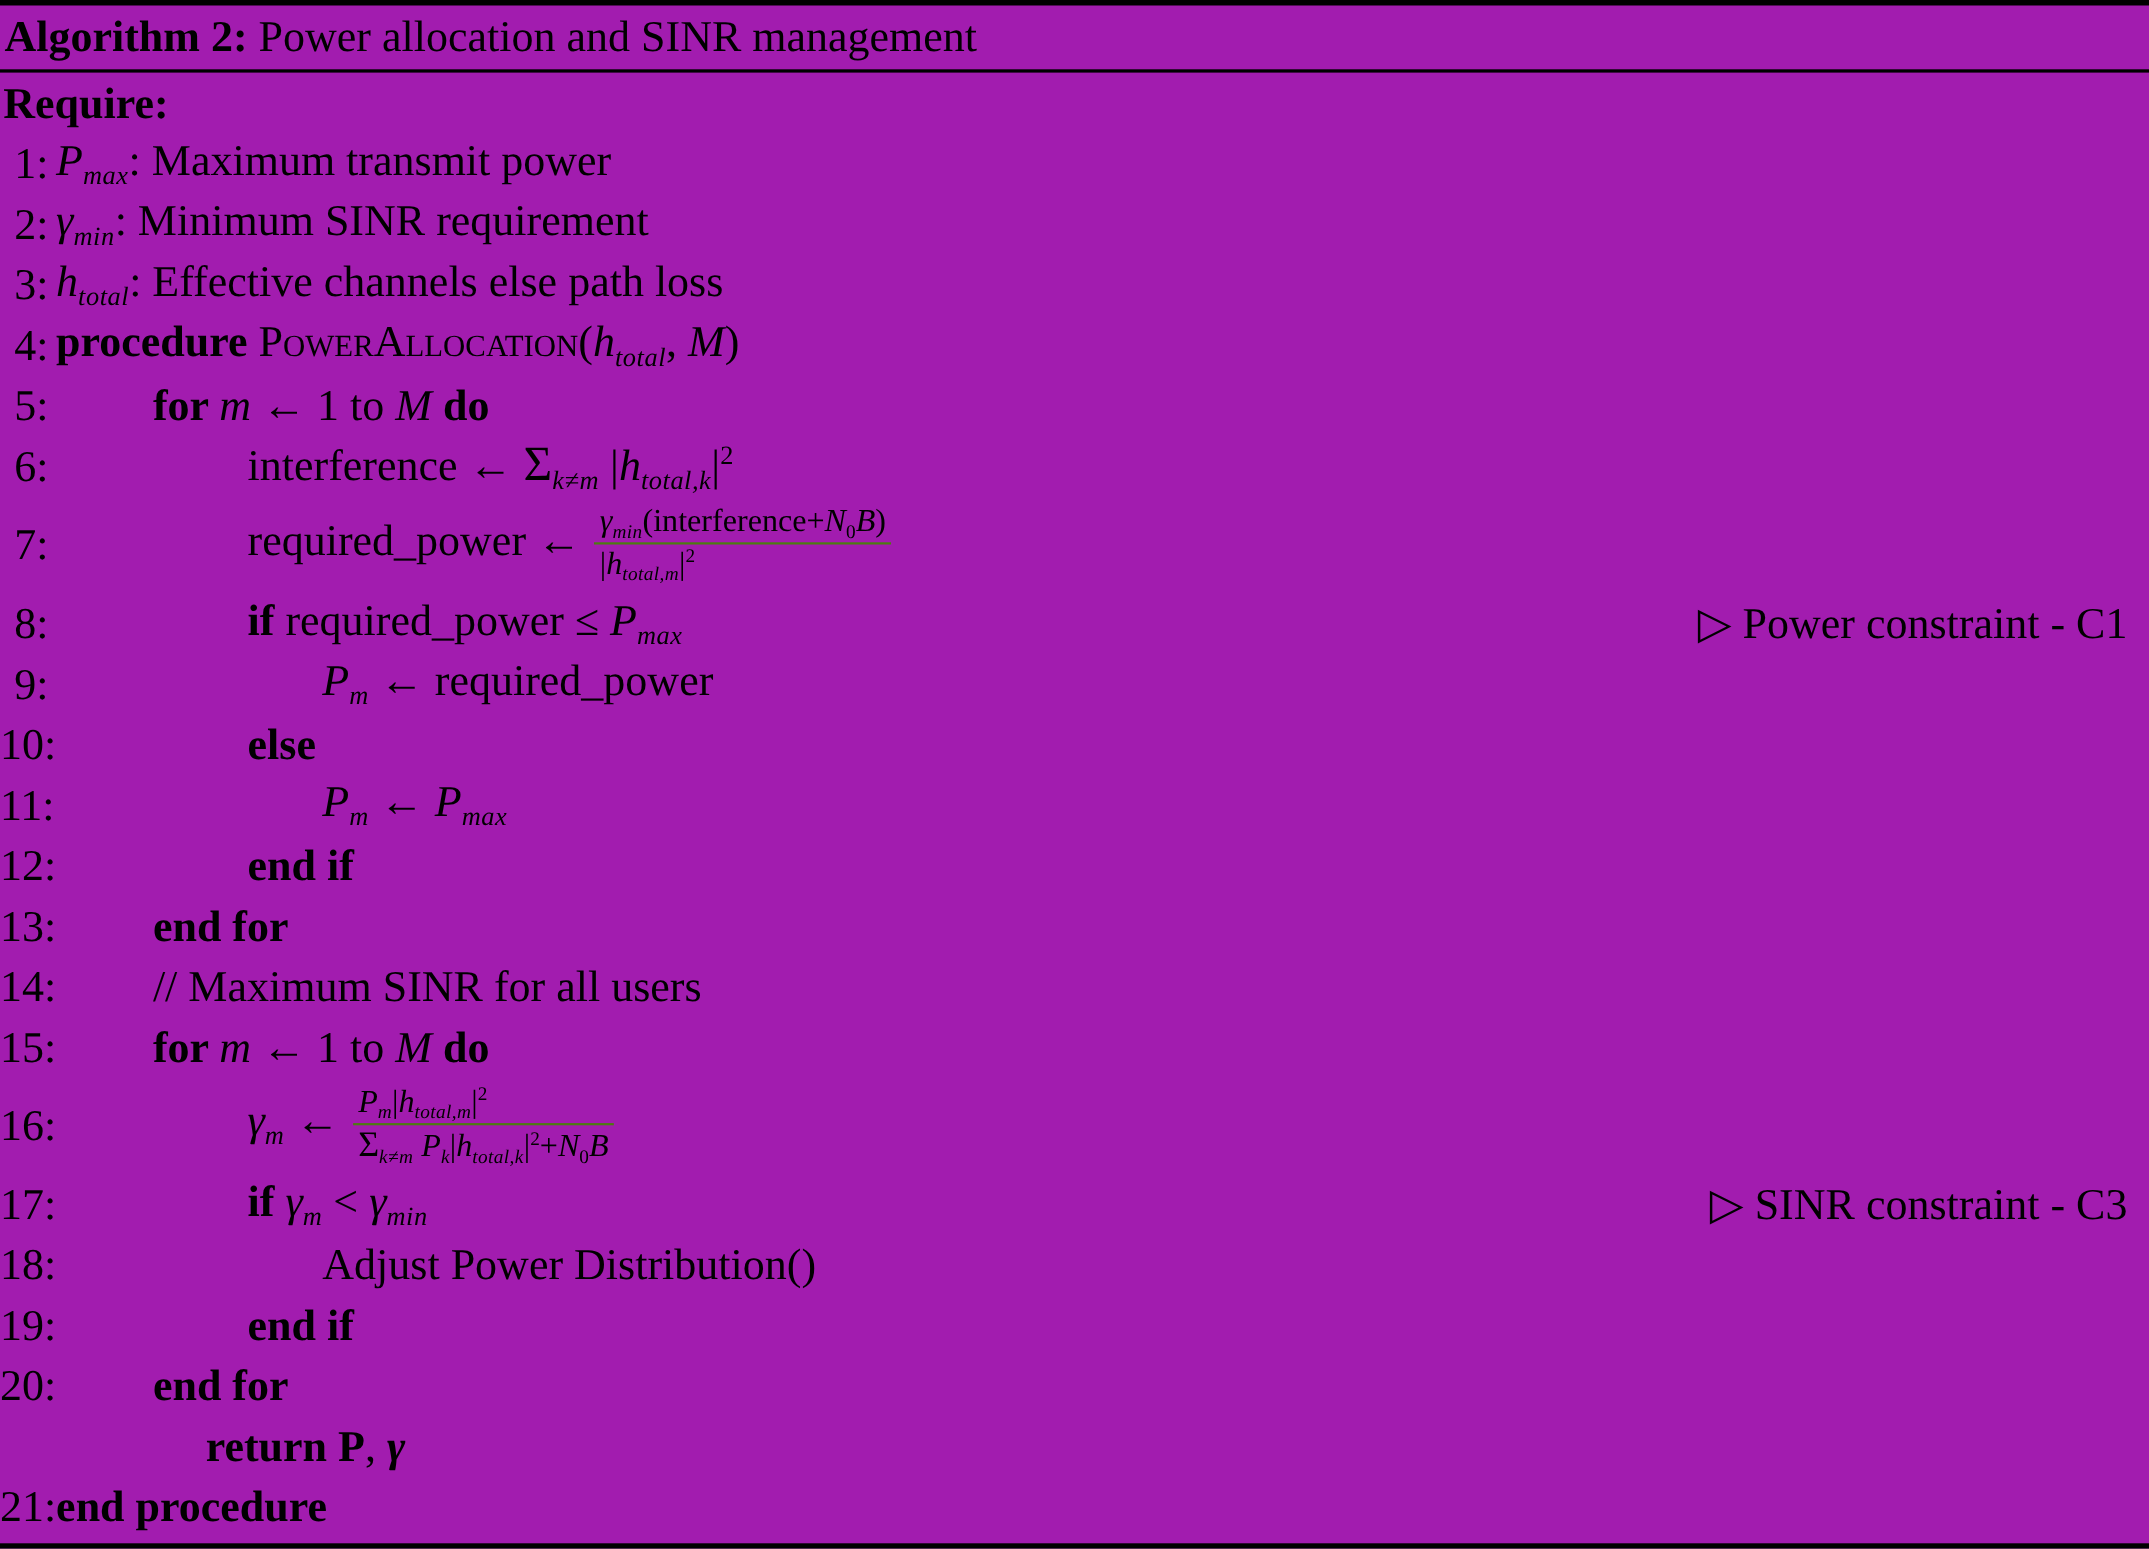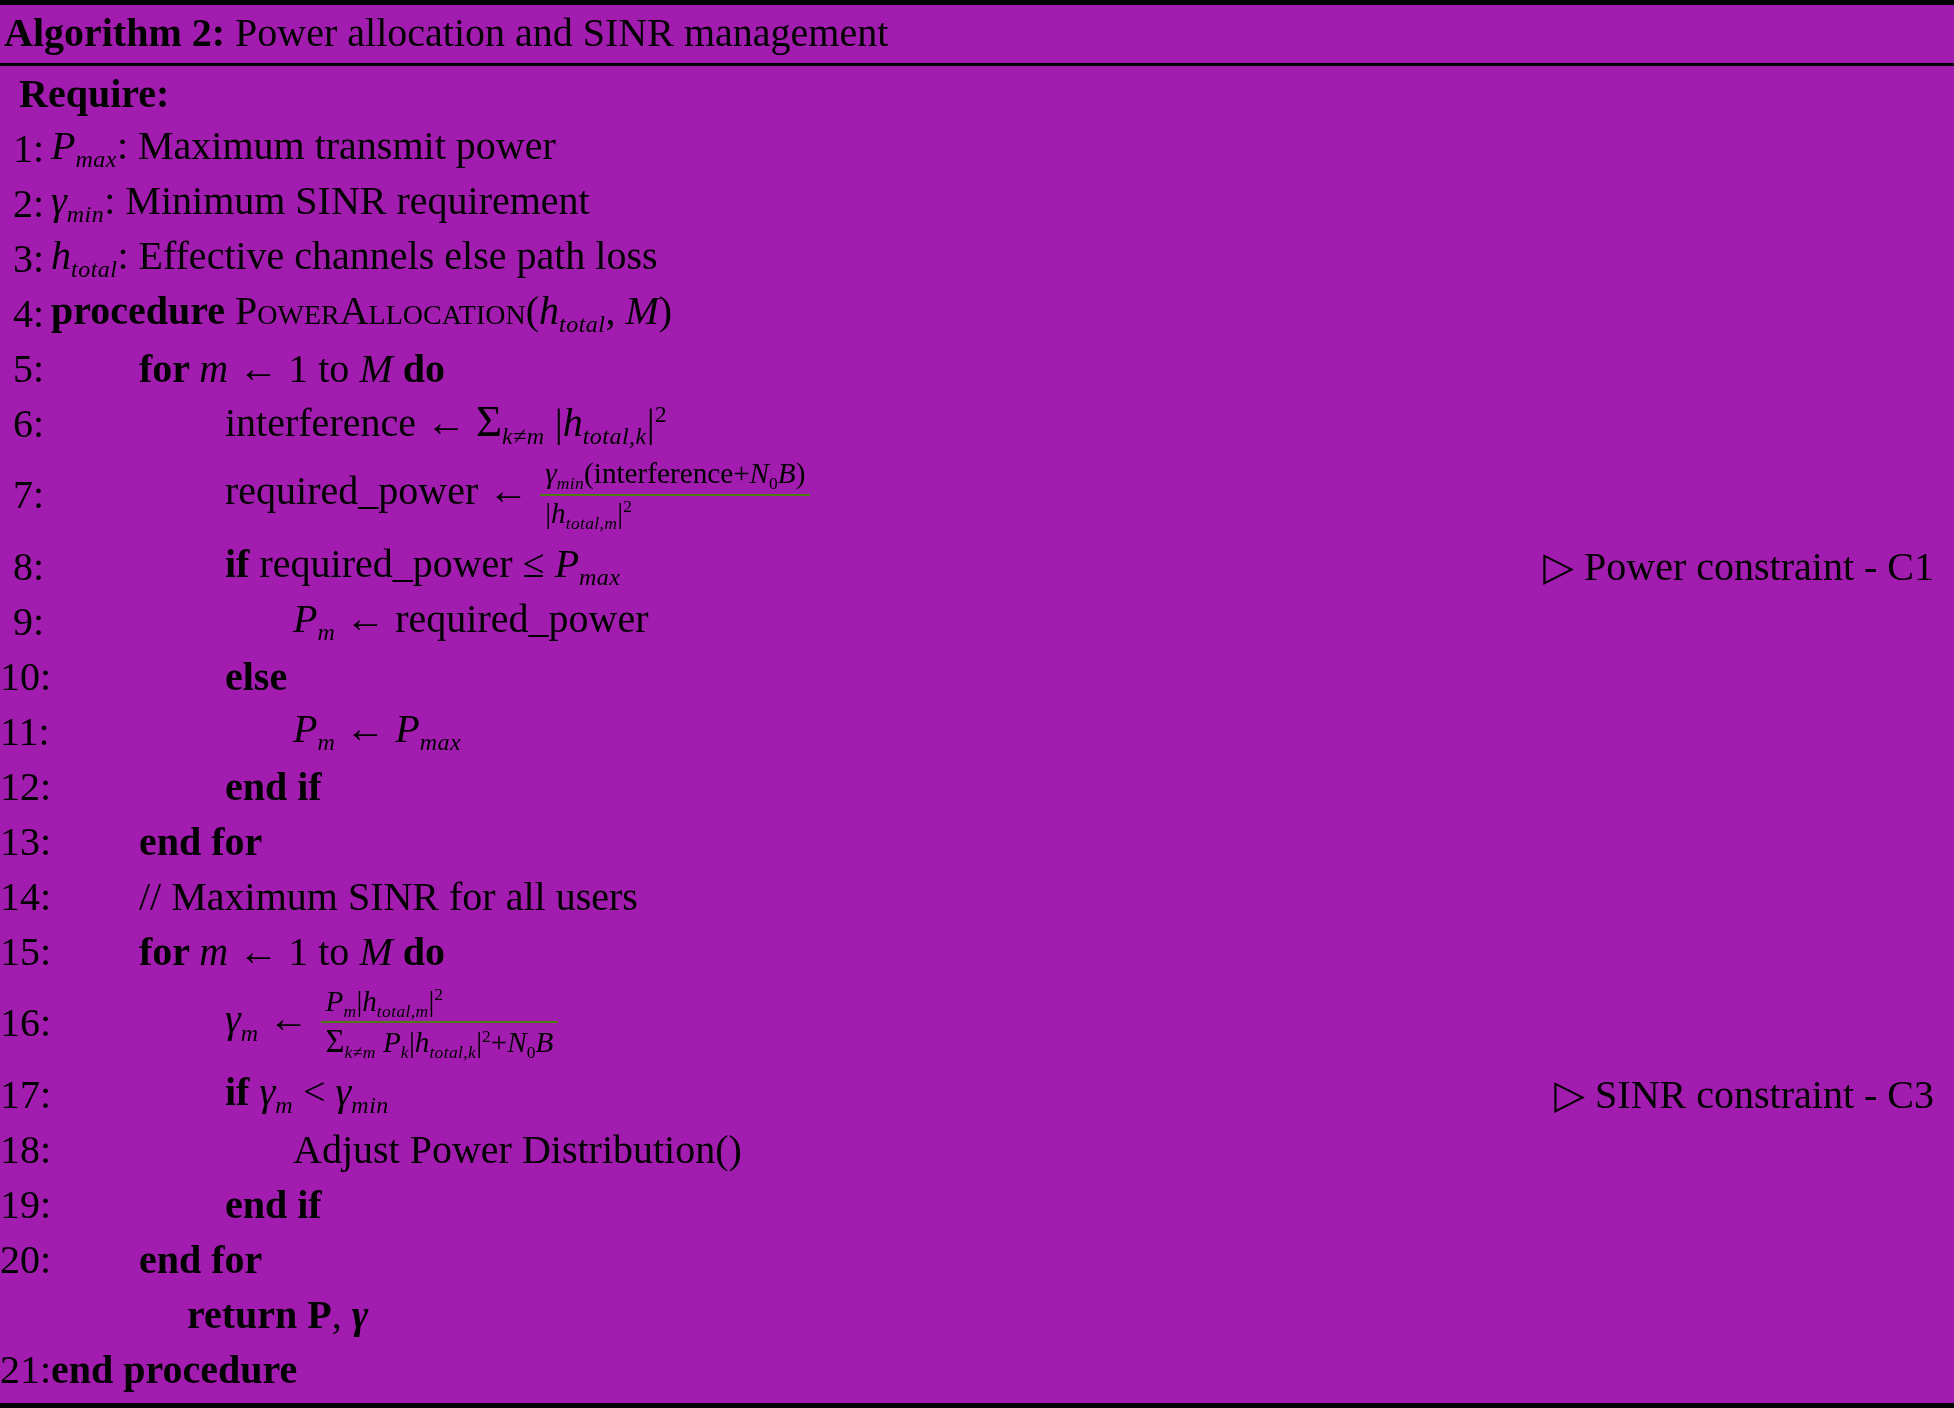--- a/index.html
+++ b/index.html
@@ -19,21 +19,21 @@
     height:52px;
     padding:2px 4px 4px 4px;
     border-bottom:3px solid #000;
     white-space:pre;
   }
   .title-label{font-weight:bold;}
   .require-row{
     display:flex;align-items:center;
     height:55px;
     font-weight:bold;
-    padding-left:19px;
+    padding-left:3px;
     white-space:pre;
   }
   .row{
     display:flex;align-items:center;
     height:55px;
     white-space:pre;
   }
   .row.tall{height:88px;}
   .no{
     flex:none;display:inline-block;

